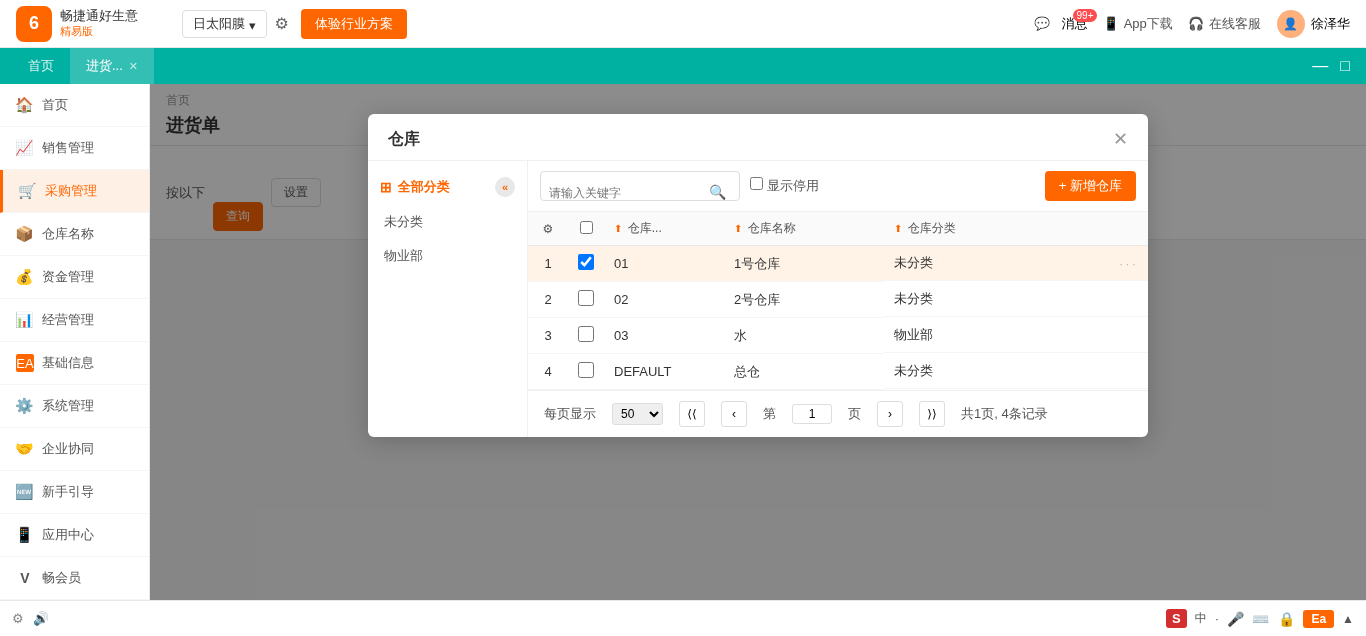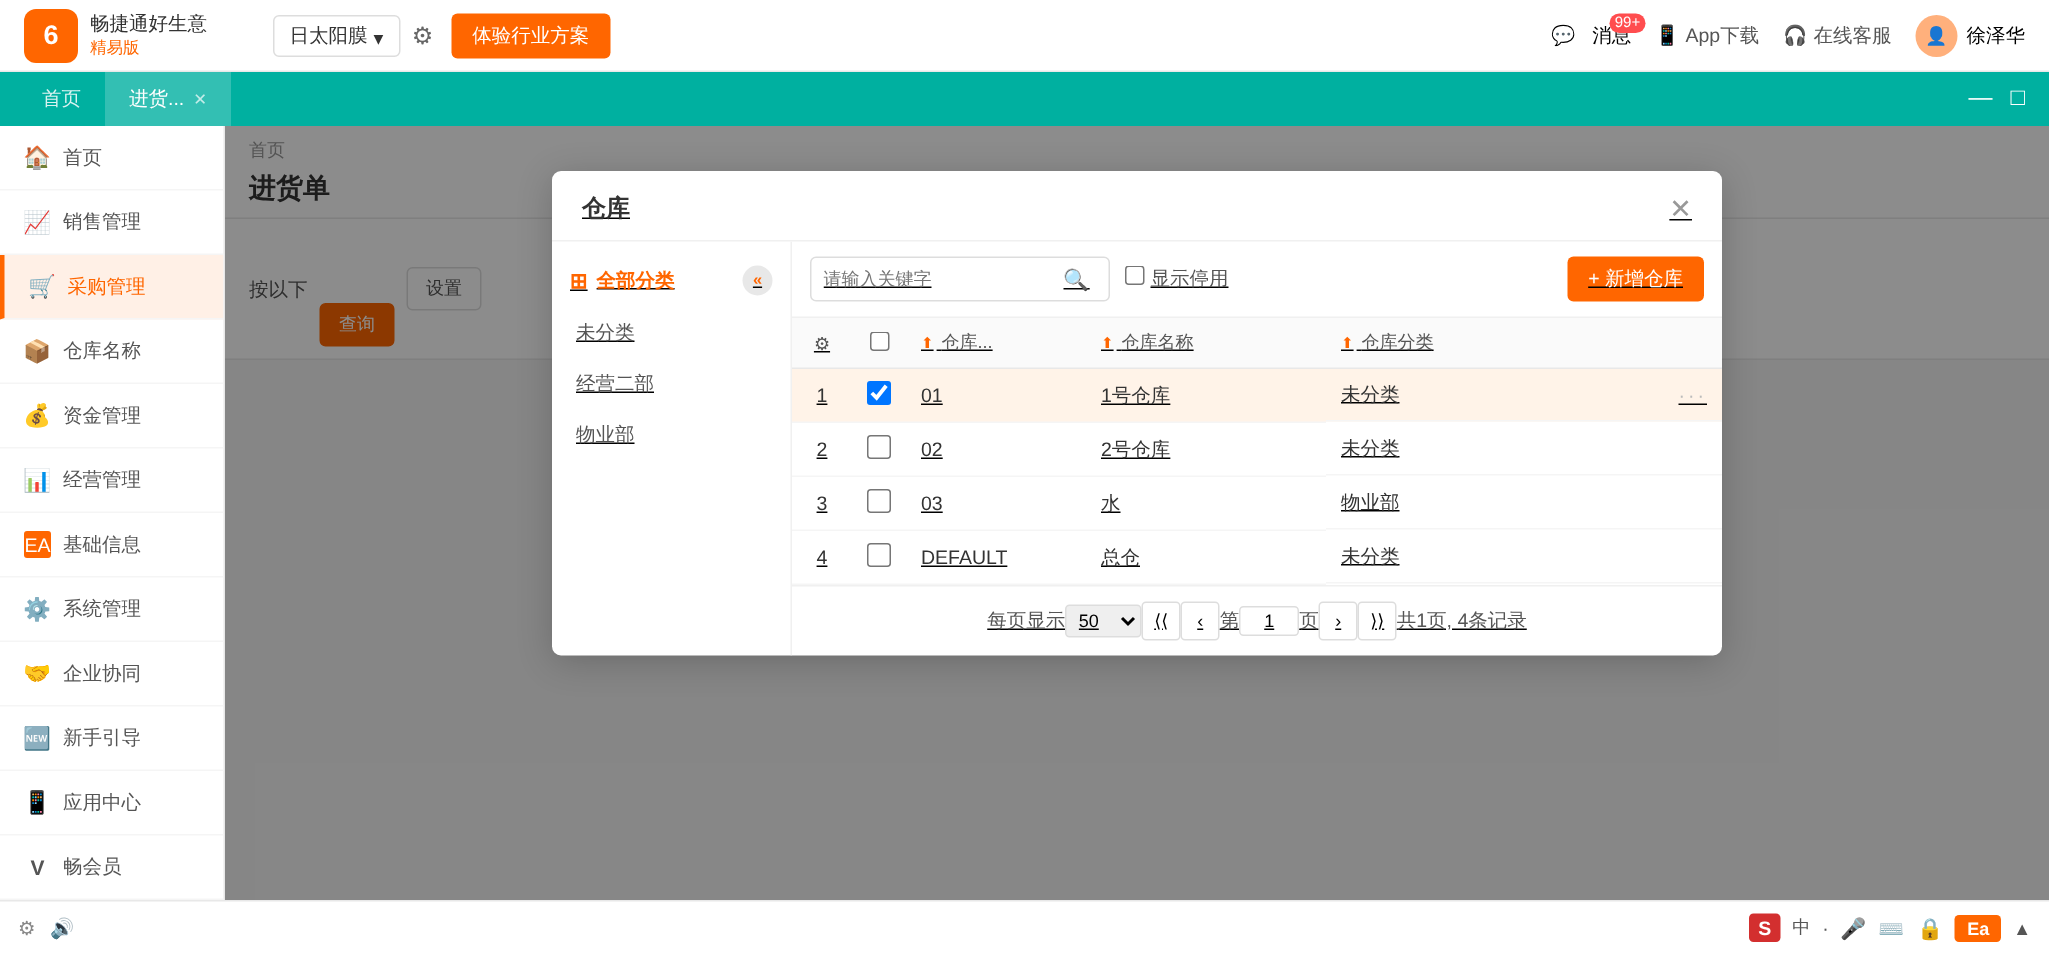--- a/index.html
+++ b/index.html
@@ -111,21 +111,20 @@
     }
     .toolbar-btn.primary { background: #ff6600; color: white; border-color: #ff6600; margin-top: 48px; }
 
     
     .modal-backdrop {
       position: absolute; top: 0; left: 0; right: 0; bottom: 0;
       background: rgba(0,0,0,0.45);
       z-index: 100;
       display: flex; align-items: flex-start; justify-content: center;
       padding-top: 30px;
-      text-decoration: underline;
     }
 
     
     .modal {
       background: #fff;
       border-radius: 6px;
       width: 780px;
       max-height: 560px;
       display: flex; flex-direction: column;
       box-shadow: 0 4px 24px rgba(0,0,0,0.2);
@@ -161,21 +160,21 @@
       margin-left: auto;
     }
 
     
     .modal-main { flex: 1; display: flex; flex-direction: column; overflow: hidden; }
     .modal-toolbar {
       display: flex; align-items: center; gap: 10px;
       padding: 10px 12px; border-bottom: 1px solid #f0f0f0;
     }
     .search-input-wrap {
-      display: flex; align-items: center;
+      display: flex; align-items: flex-end;
       border: 1px solid #ddd; border-radius: 4px;
       padding: 0 8px; height: 30px; min-width: 200px;
     }
     .search-input-wrap input {
       border: none; outline: none; font-size: 12px; color: #333; width: 160px;
     }
     .search-icon { color: #aaa; font-size: 14px; }
     .checkbox-label { display: flex; align-items: flex-start; gap: 4px; color: #555; font-size: 13px; cursor: pointer; }
     .add-btn {
       margin-left: auto; background: #ff6600; color: white; border: none;
@@ -195,22 +194,22 @@
       border-bottom: 1px solid #f5f5f5;
     }
     .data-table tr.selected td { background: #fff3e8; }
     .table-scroll { flex: 1; overflow-y: auto; }
     .sort-icon { color: #ff6600; font-size: 10px; margin-right: 2px; }
     .row-num { color: #333; text-align: center; }
     .row-checkbox { width: 16px; height: 16px; cursor: pointer; }
 
     
     .pagination {
-      display: flex; align-items: center; justify-content: center;
-      gap: 0; padding: 10px 16px; border-top: 1px solid #f0f0f0;
+      display: flex; align-items: center; 
+      gap: 16px; padding: 10px 16px; border-top: 1px solid #f0f0f0;
       font-size: 13px; color: #555;
     }
     .page-input {
       width: 40px; border: 1px solid #ddd; border-radius: 3px;
       text-align: center; padding: 2px; font-size: 12px;
     }
     .page-btn {
       border: 1px solid #ddd; background: white; width: 26px; height: 26px;
       border-radius: 3px; cursor: pointer; display: flex; align-items: center; justify-content: center; font-size: 12px;
     }
@@ -383,23 +382,20 @@
         <div class="modal-body">
 
           <div class="cat-sidebar">
             <div class="cat-header">
               <span style="font-size:14px;">⊞</span>
               <span>全部分类</span>
               <div class="cat-collapse-btn">«</div>
             </div>
             <div class="cat-item">
               <span>未分类</span>
-            </div>
-            <div class="cat-item">
-              <span>经营二部</span>
             </div>
             <div class="cat-item">
               <span>物业部</span>
             </div>
           </div>
 
           <div class="modal-main">
 
             <div class="modal-toolbar">
               <div class="search-input-wrap">

